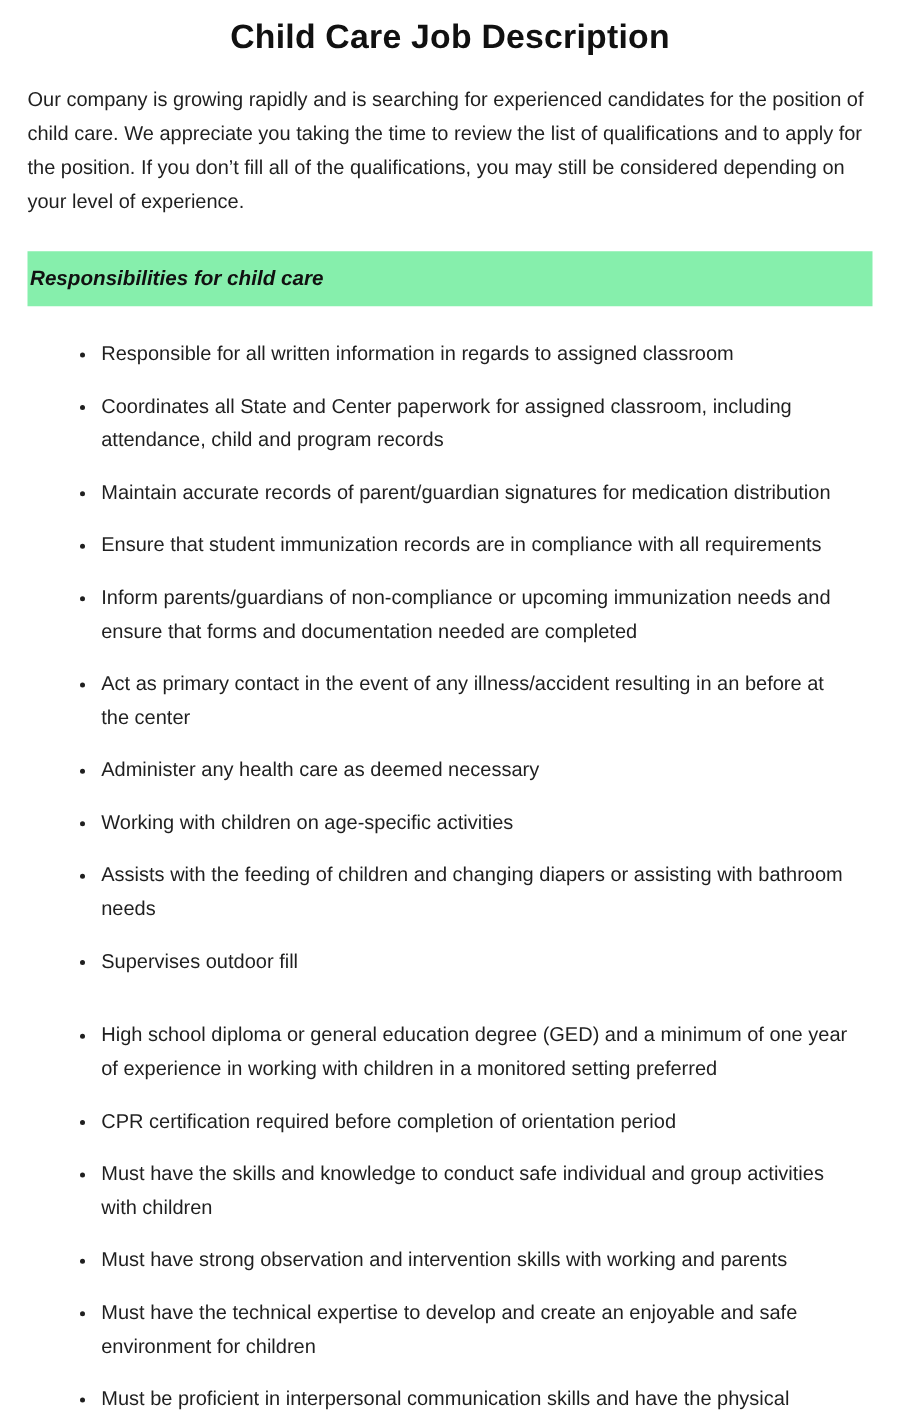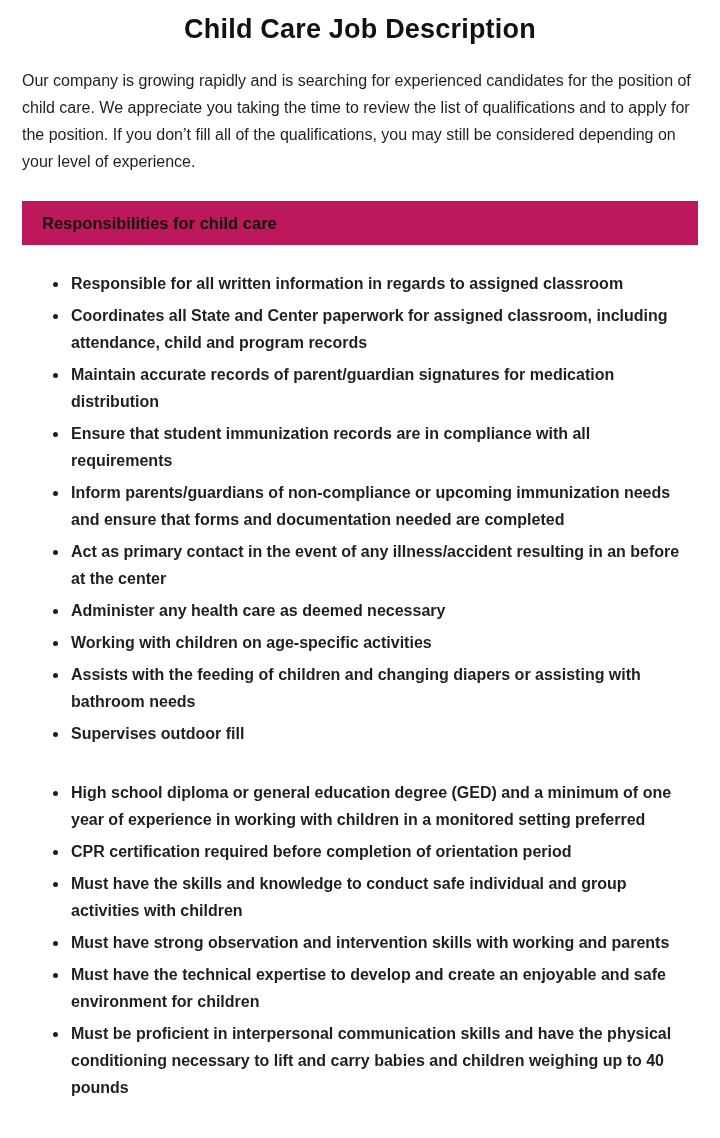--- a/index.html
+++ b/index.html
@@ -26,38 +26,38 @@
   }
   .intro {
     font-size: 16px;
     line-height: 27px;
     margin: 0 0 26px 0;
   }
   .section {
     margin: 0 0 0 0;
   }
   .section-header {
-    background: #be185d;
+    background: #86efac;
     font-size: 16.5px;
     font-weight: 700;
     line-height: 20px;
-    padding: 12px 20px;
+    padding: 12px 2px;
     margin: 0;
     color: #111111;
+    font-style: italic;
   }
   .bullet-list {
     margin: 25px 0 32px 0;
     padding: 0 0 0 42px;
     font-size: 16px;
     line-height: 27px;
   }
   .bullet-list li {
-    margin: 5px;
+    margin: 15px;
     padding: 0 0 0 2px;
-    font-weight: bold;
   }
 </style>
 </head>
 <body>
 
 <main class="page">
 
   <h1 class="page-title">Child Care Job Description</h1>
 
   <p class="intro">Our company is growing rapidly and is searching for experienced candidates for the position of child care. We appreciate you taking the time to review the list of qualifications and to apply for the position. If you don’t fill all of the qualifications, you may still be considered depending on your level of experience.</p>

